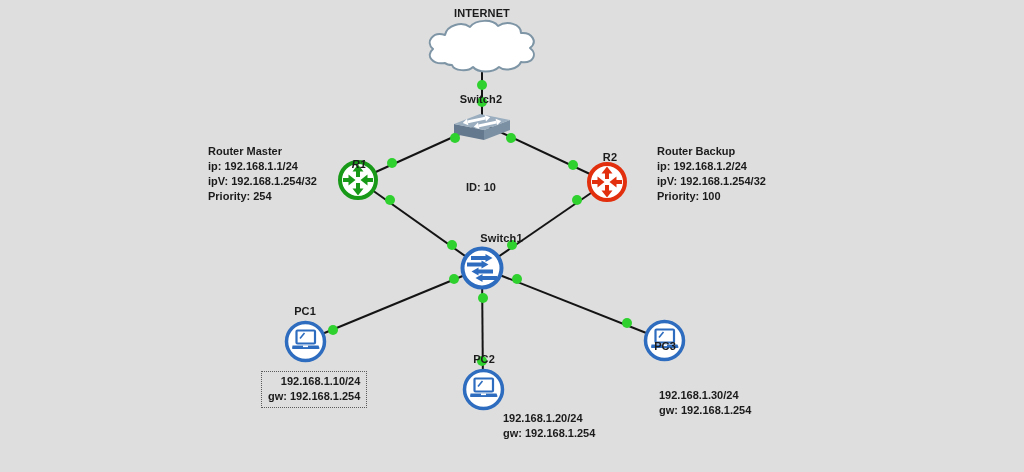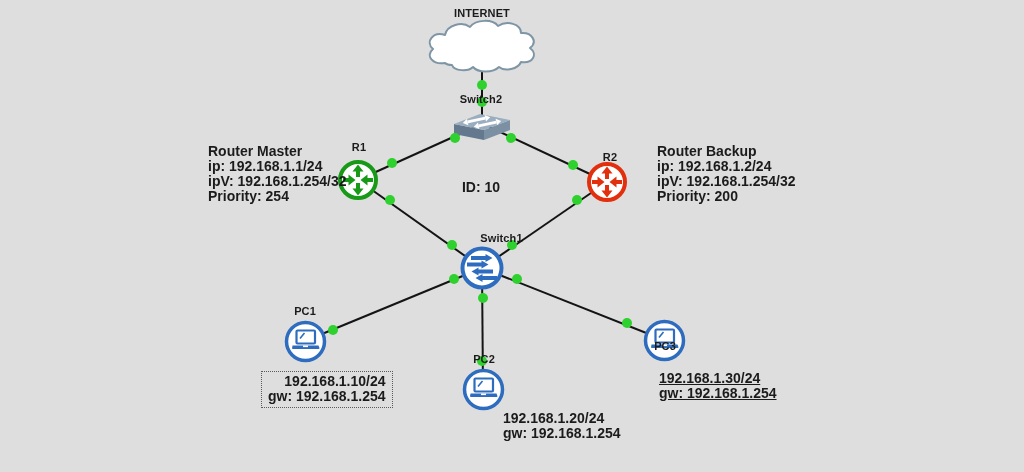--- a/index.html
+++ b/index.html
@@ -16,21 +16,21 @@
     --sw-side:#7b90a3;
   }
   *{margin:0;padding:0;box-sizing:border-box;}
   body{background:var(--bg);font-family:"Liberation Sans",sans-serif;}
   .canvas{position:relative;width:1024px;height:472px;background:var(--bg);overflow:hidden;}
   .layer{position:absolute;left:0;top:0;width:1024px;height:472px;pointer-events:none;}
   .layer *{pointer-events:auto;}
   .node-icon{position:absolute;}
   .node-icon svg{display:block;}
   .nlabel{position:absolute;transform:translateX(-50%);font-size:11px;font-weight:bold;color:var(--ink);white-space:nowrap;letter-spacing:.1px;}
-  .note{position:absolute;font-size:14px;font-weight:bold;color:var(--ink);line-height:15px;white-space:nowrap;}
+  .note{position:absolute;font-size:11px;font-weight:bold;color:var(--ink);line-height:15px;white-space:nowrap;}
   .note.center{transform:translateX(-50%);}
   .note.selected{border:1px dotted #5a5a5a;padding:2px 6px 3px 6px;background:transparent;}
   line.lnk{stroke:var(--link);stroke-width:2;}
   circle.dot{fill:var(--dot);}
   .stroke-green{stroke:var(--green);} .fill-green{fill:var(--green);}
   .stroke-red{stroke:var(--red);}     .fill-red{fill:var(--red);}
   .stroke-blue{stroke:var(--blue);}   .fill-blue{fill:var(--blue);}
   .cloud-shape{fill:#ffffff;stroke:var(--cloud-edge);stroke-width:2;stroke-linejoin:round;}
 </style>
 </head>
@@ -151,51 +151,51 @@
     <circle class="dot" cx="454" cy="279" r="5"></circle>
     <circle class="dot" cx="333" cy="330" r="5"></circle>
     <circle class="dot" cx="483" cy="298" r="5"></circle>
     <circle class="dot" cx="482" cy="361" r="5"></circle>
     <circle class="dot" cx="517" cy="279" r="5"></circle>
     <circle class="dot" cx="627" cy="323" r="5"></circle>
   </svg>
 
   <div class="nlabel" style="left:482px;top:7px;">INTERNET</div>
   <div class="nlabel" style="left:481px;top:93px;">Switch2</div>
-  <div class="nlabel" style="left:359px;top:141px;">R1</div>
+  <div class="nlabel" style="left:359px;top:158px;font-style:italic;">R1</div>
   <div class="nlabel" style="left:610px;top:145px;margin-top:6px;">R2</div>
   <div class="nlabel" style="left:488px;top:232px;padding-left:27px;">Switch1</div>
   <div class="nlabel" style="left:305px;top:305px;">PC1</div>
   <div class="nlabel" style="left:484px;top:353px;">PC2</div>
   <div class="nlabel" style="left:665px;top:300px;margin-top:40px;">PC3</div>
 
   <div class="note" style="left:208px;top:144px;">
     <div>Router Master</div>
     <div>ip: 192.168.1.1/24</div>
     <div>ipV: 192.168.1.254/32</div>
     <div>Priority: 254</div>
   </div>
 
   <div class="note" style="left:657px;top:144px;">
     <div>Router Backup</div>
     <div>ip: 192.168.1.2/24</div>
     <div>ipV: 192.168.1.254/32</div>
-    <div>Priority: 200</div>
+    <div>Priority: 100</div>
   </div>
 
   <div class="note center" style="left:481px;top:180px;">ID: 10</div>
 
   <div class="note selected" style="left:261px;top:371px;text-align:right;">
     <div>192.168.1.10/24</div>
     <div>gw: 192.168.1.254</div>
   </div>
 
   <div class="note" style="left:503px;top:411px;">
     <div>192.168.1.20/24</div>
     <div>gw: 192.168.1.254</div>
   </div>
 
-  <div class="note" style="left:659px;top:371px;text-decoration:underline;">
+  <div class="note" style="left:659px;top:388px;">
     <div>192.168.1.30/24</div>
     <div>gw: 192.168.1.254</div>
   </div>
 
 </div>
 
 </body></html>

